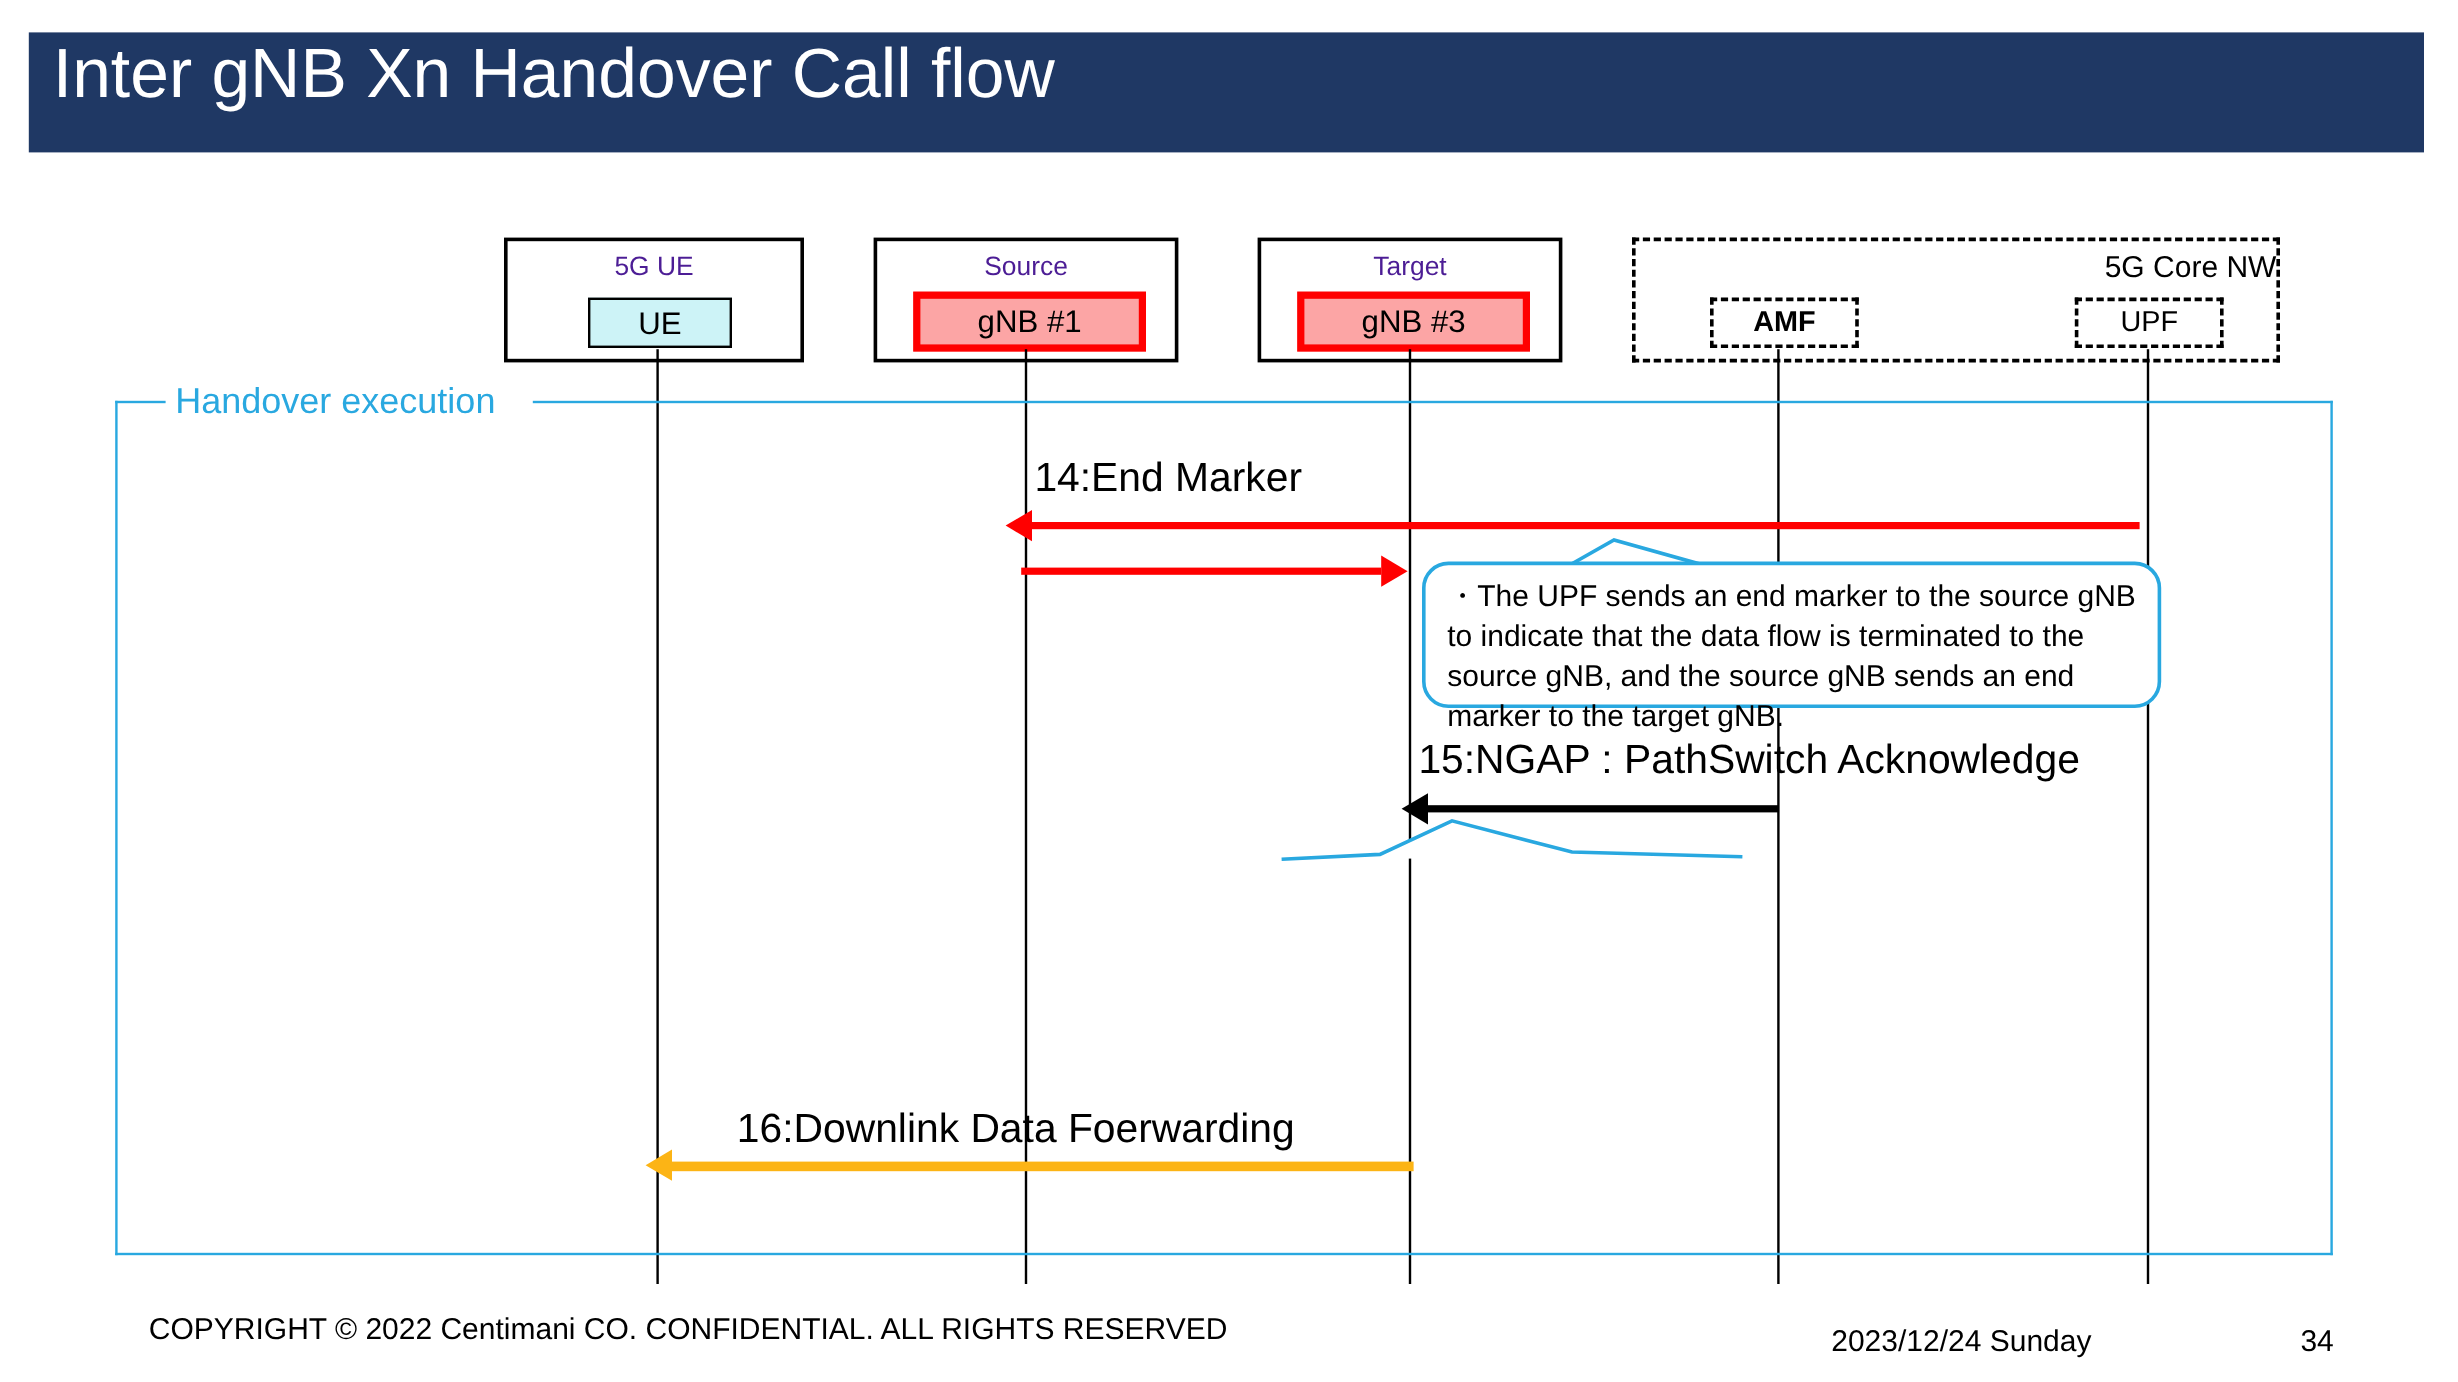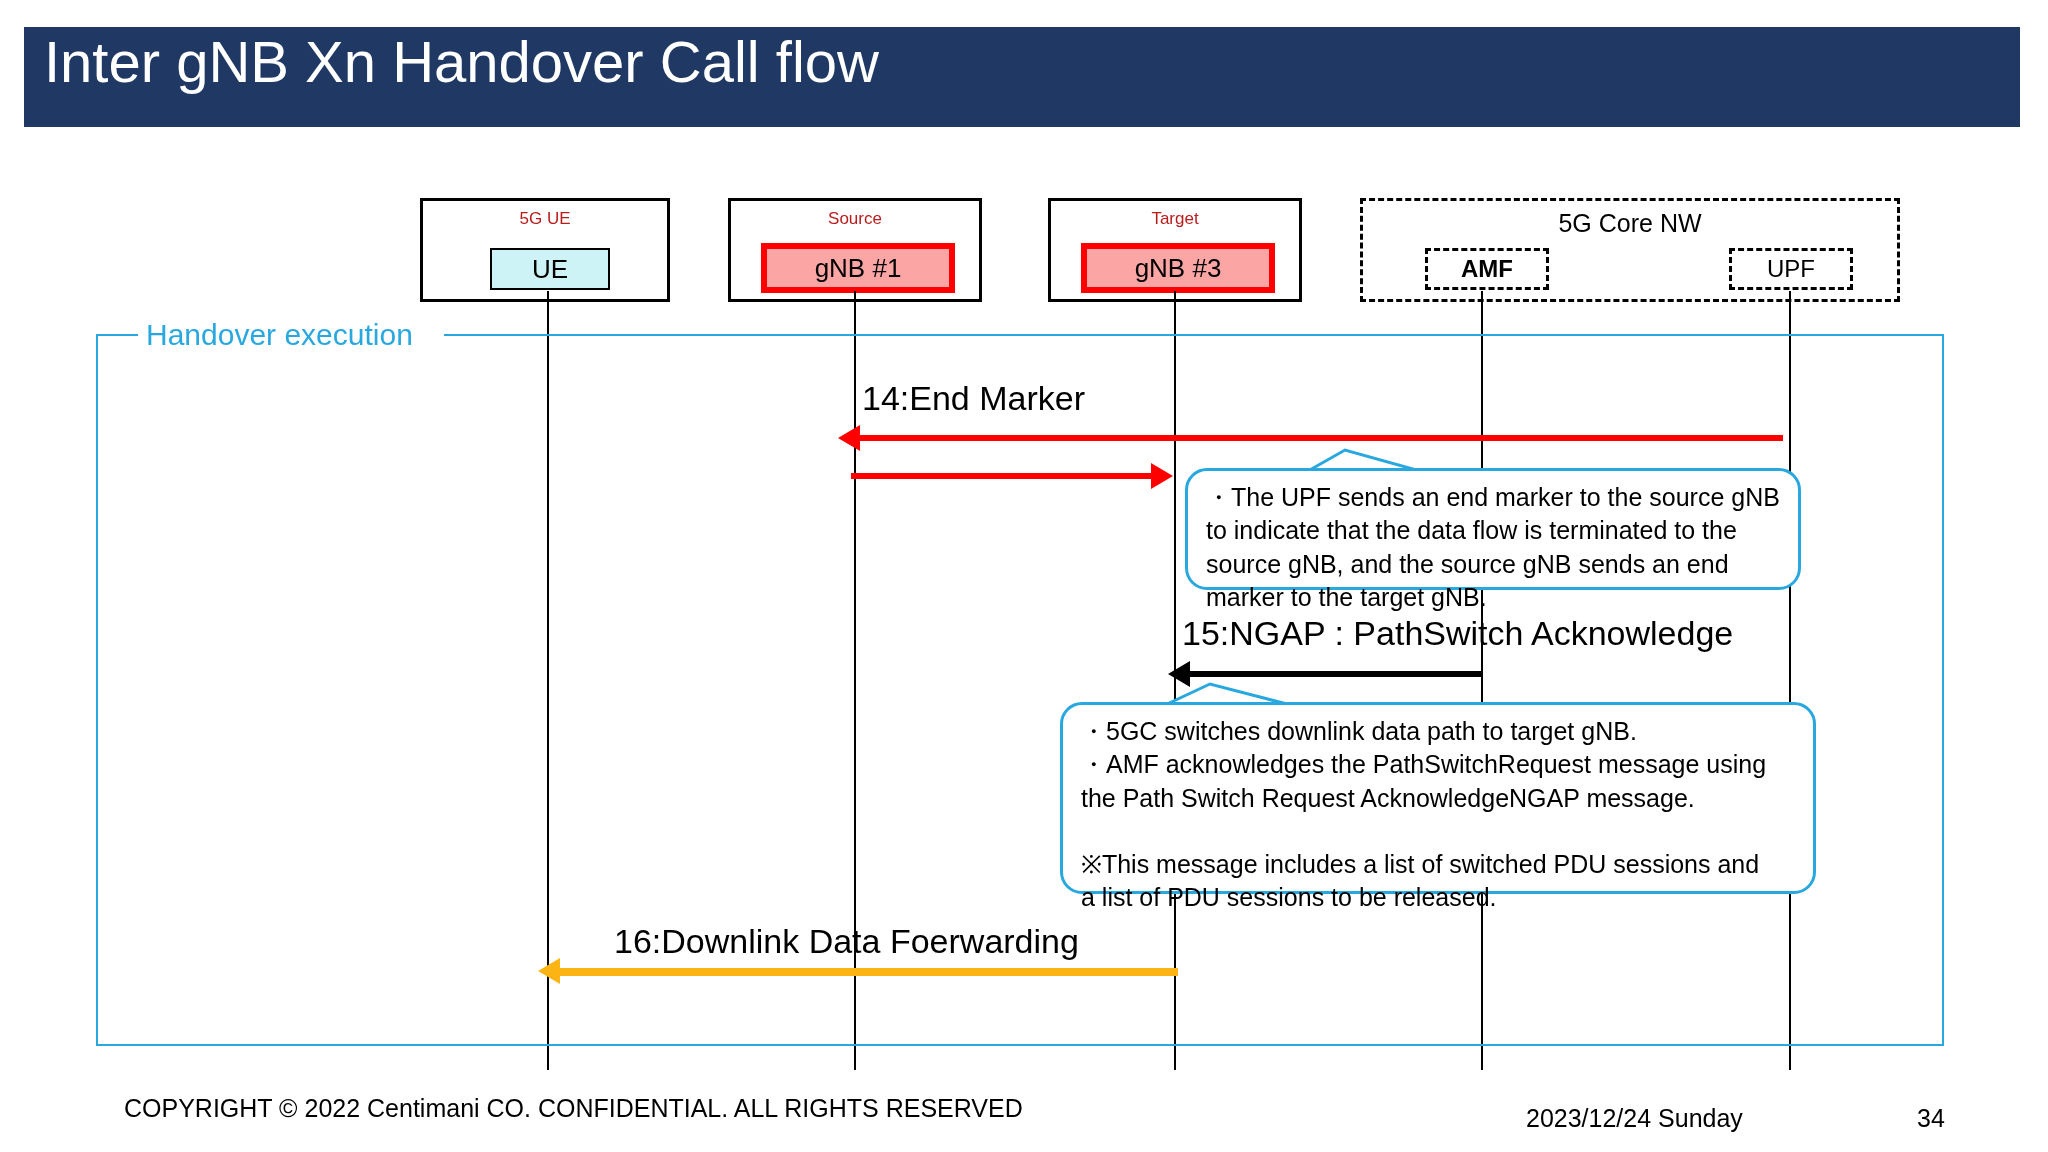--- a/index.html
+++ b/index.html
@@ -22,39 +22,39 @@
     white-space:nowrap;line-height:1;
   }
 
   
   .node-box{
     position:absolute;box-sizing:border-box;
     border:3px solid #000000;background:#ffffff;
   }
   .node-title{
     position:absolute;width:100%;text-align:center;
-    top:8px;font-size:17px;color:#b91c1c;white-space:nowrap;
+    top:8px;font-size:22px;color:#4c1d95;white-space:nowrap;
   }
   .inner-box{
     position:absolute;box-sizing:border-box;text-align:center;
     font-size:26px;color:#000;line-height:1;
     display:flex;align-items:center;justify-content:center;
   }
   .inner-ue{
     border:2px solid #000;background:#cdf3f7;
   }
   .inner-red{
     border:6px solid #ff0000;background:#fca5a5;
   }
   .core-box{
     position:absolute;box-sizing:border-box;
     border:3px dashed #000000;background:transparent;
   }
   .core-title{
-    position:absolute;width:100%;text-align:center;top:8px;
+    position:absolute;width:100%;text-align:right;top:8px;
     font-size:25px;color:#000;white-space:nowrap;
   }
   .core-inner{
     position:absolute;box-sizing:border-box;
     border:3px dashed #000;background:#ffffff;
     font-size:24px;color:#000;
     display:flex;align-items:center;justify-content:center;
   }
 
   
@@ -177,26 +177,20 @@
   source gNB, and the source gNB sends an end
   marker to the target gNB.</div>
 
   <div class="msg-label" style="left:1182px;top:614px;">15:NGAP : PathSwitch Acknowledge</div>
   <div class="arrow-line black" style="left:1188px;top:671px;width:294px;"></div>
   <div class="arrow-head left" style="left:1168px;top:661px;border-right:22px solid #000000;"></div>
 
   <svg class="callout-tail" style="left:1060px;top:676px;width:400px;height:42px;" viewBox="0 0 400 42">
     <polyline points="8,40 90,36 150,8 250,34 392,38" fill="#ffffff" stroke="#29a8e0" stroke-width="3"></polyline>
   </svg>
-  <div class="callout" style="left:1060px;top:702px;width:756px;height:192px;">・5GC switches downlink data path to target gNB.
-・AMF acknowledges the PathSwitchRequest message using
-  the Path Switch Request AcknowledgeNGAP message.
-
-※This message includes a list of switched PDU sessions and
-   a list of PDU sessions to be released.</div>
 
   <div class="msg-label" style="left:578px;top:922px;margin-left:36px;">16:Downlink Data Foerwarding</div>
   <div class="arrow-line orange" style="left:558px;top:968px;width:620px;"></div>
   <div class="arrow-head left" style="left:538px;top:958px;border-right:22px solid #fcb415;"></div>
 
   <div class="footer-copy" style="left:124px;top:1094px;">COPYRIGHT © 2022 Centimani CO. CONFIDENTIAL. ALL RIGHTS RESERVED</div>
   <div class="footer-date" style="left:1526px;top:1104px;">2023/12/24 Sunday</div>
   <div class="footer-page" style="left:1917px;top:1104px;">34</div>
 
 </div>

